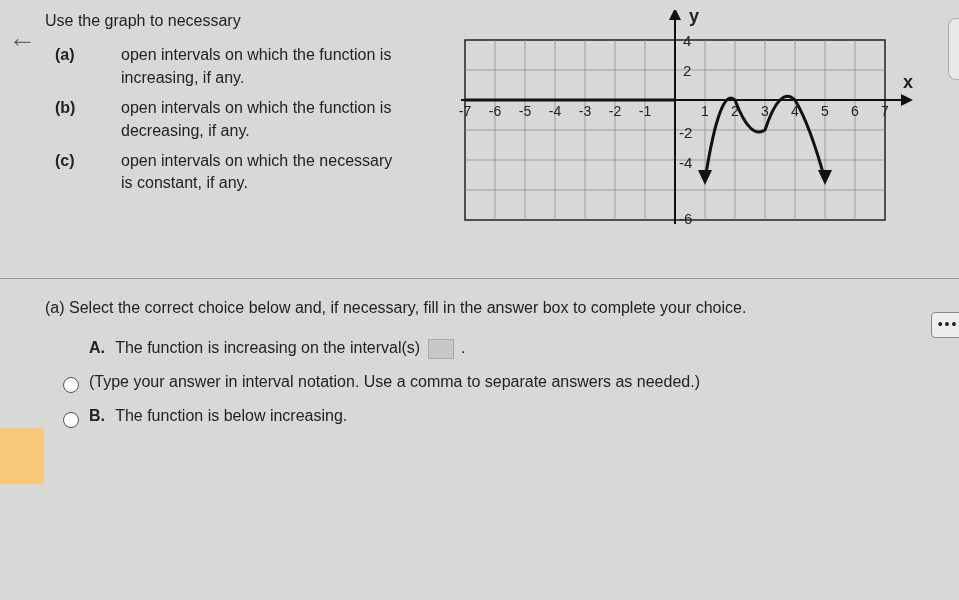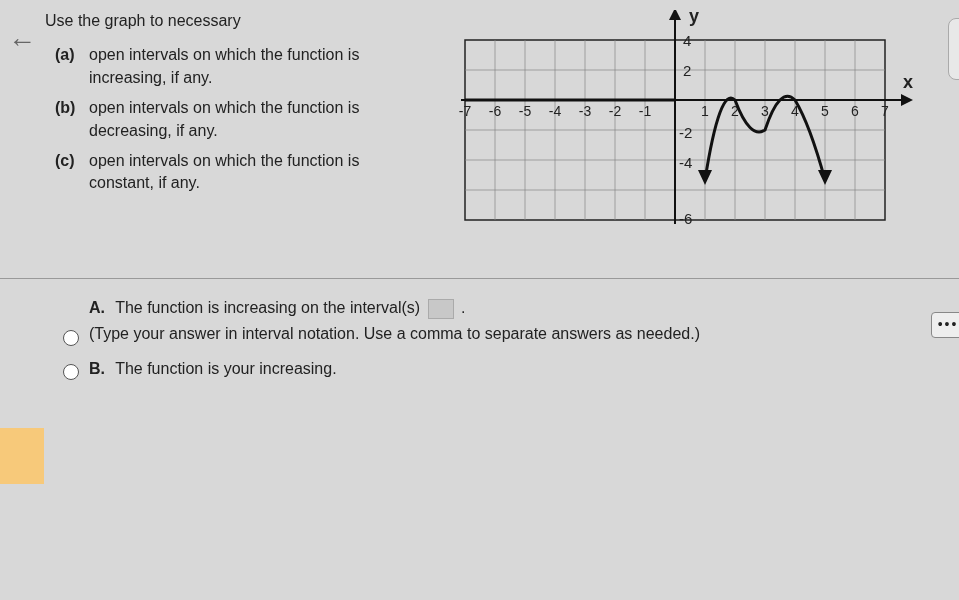--- a/index.html
+++ b/index.html
@@ -20,41 +20,41 @@
       font-size: 28px;
       color: #666;
       font-weight: bold;
     }
     .top-row { display: flex; padding: 10px 10px 0 45px; }
     .left-col { width: 380px; padding-right: 20px; }
     .prompt { margin-bottom: 12px; }
     .parts { padding-left: 10px; }
     .part { display: flex; margin-bottom: 8px; }
     .part-label { font-weight: bold; width: 34px; flex-shrink: 0; }
-    .part-text { flex: 1; }
+    .part-text { flex: 1; margin-left: 32px; }
     .graph-col { flex: 1; padding-left: 10px; position: relative; }
     .graph-wrap { position: relative; width: 480px; height: 240px; }
     svg.graph { display: block; }
     .axis-label-y { position: absolute; left: 254px; top: -6px; font-weight: bold; font-size: 18px; }
     .axis-label-x { position: absolute; right: 2px; top: 60px; font-weight: bold; font-size: 18px; }
     .sep { border: 0; border-top: 1px solid #999; margin: 28px 0 18px 0; width: 100%; }
     .bottom { padding: 0 22px 0 45px; }
     .q-a { margin-bottom: 18px; }
     .choice { display: flex; align-items: flex-end; margin-bottom: 12px; margin-left: 18px; }
     .radio {
       width: 16px; height: 16px; border: 1.5px solid #555; border-radius: 50%;
       margin-right: 10px; margin-top: 3px; flex-shrink: 0; background: #fff;
     }
     .choice-label { font-weight: bold; margin-right: 6px; }
     .answer-box {
       display: inline-block; width: 26px; height: 20px;
       background: #c8c8c8; border: 1px solid #aaa; vertical-align: middle;
       margin: 0 3px;
     }
-    .hint { margin-top: 4px; }
+    .hint { margin-top: 11px; }
     .highlight {
       position: absolute; left: 0; top: 428px; width: 44px; height: 56px;
       background: #f7c97a;
     }
     .ellipsis-btn {
       position: absolute; right: -6px; top: 312px;
       width: 34px; height: 26px; border: 1px solid #888; border-radius: 4px;
       background: #eee; display: flex; align-items: center; justify-content: center;
       font-size: 14px; letter-spacing: 2px; overflow: hidden;
     }
@@ -78,21 +78,21 @@
       <div class="part">
         <div class="part-label">(a)</div>
         <div class="part-text">open intervals on which the function is increasing, if any.</div>
       </div>
       <div class="part">
         <div class="part-label">(b)</div>
         <div class="part-text">open intervals on which the function is decreasing, if any.</div>
       </div>
       <div class="part">
         <div class="part-label">(c)</div>
-        <div class="part-text">open intervals on which the function is constant, if any.</div>
+        <div class="part-text">open intervals on which the necessary is constant, if any.</div>
       </div>
     </div>
   </div>
 
   <div class="graph-col">
     <div class="graph-wrap">
       <div class="axis-label-y">y</div>
       <div class="axis-label-x">x</div>
       <svg class="graph" width="480" height="240" viewBox="0 0 480 240">
 
@@ -163,32 +163,33 @@
       </svg>
     </div>
   </div>
 </div>
 
 <hr class="sep">
 
 <div class="ellipsis-btn">•••</div>
 
 <div class="bottom">
+  <div class="q-a">(a) Select the correct choice below and, if necessary, fill in the answer box to complete your choice.</div>
 
   <div class="choice">
     <div class="radio"></div>
     <div>
       <span class="choice-label">A.</span>
       <span>The function is increasing on the interval(s) </span>
       <span class="answer-box"></span>
       <span>.</span>
       <div class="hint">(Type your answer in interval notation. Use a comma to separate answers as needed.)</div>
     </div>
   </div>
 
   <div class="choice">
     <div class="radio"></div>
     <div>
       <span class="choice-label">B.</span>
-      <span>The function is your increasing.</span>
+      <span>The function is below increasing.</span>
     </div>
   </div>
 </div>
 
 </body></html>

